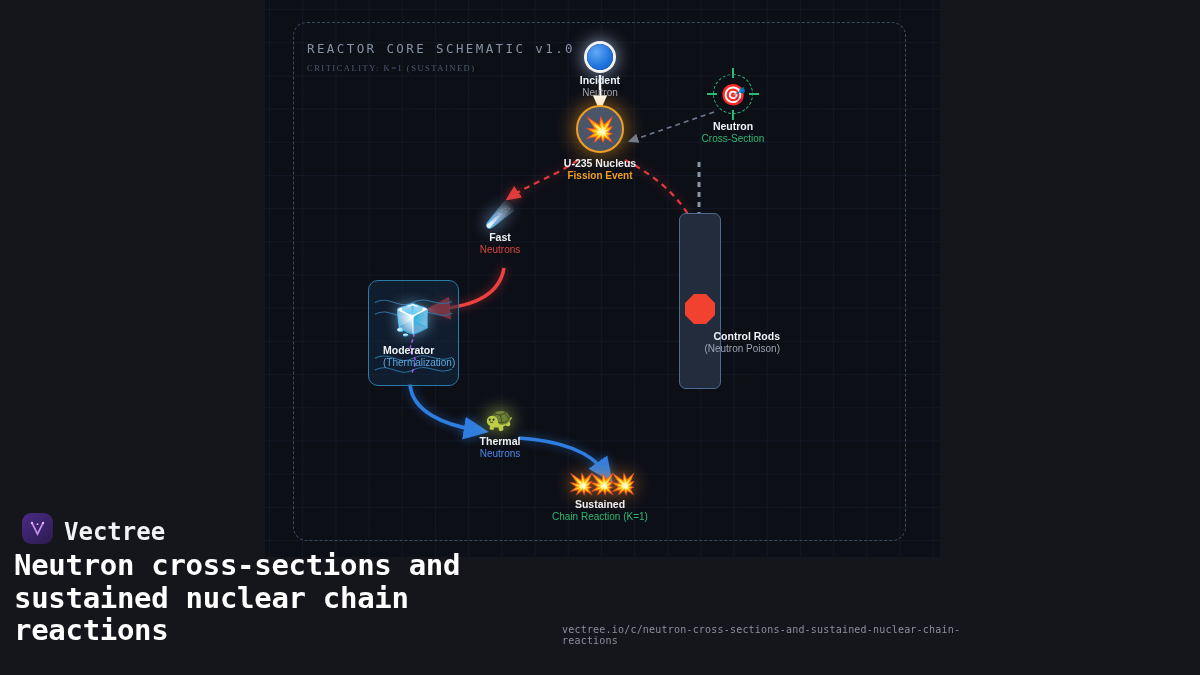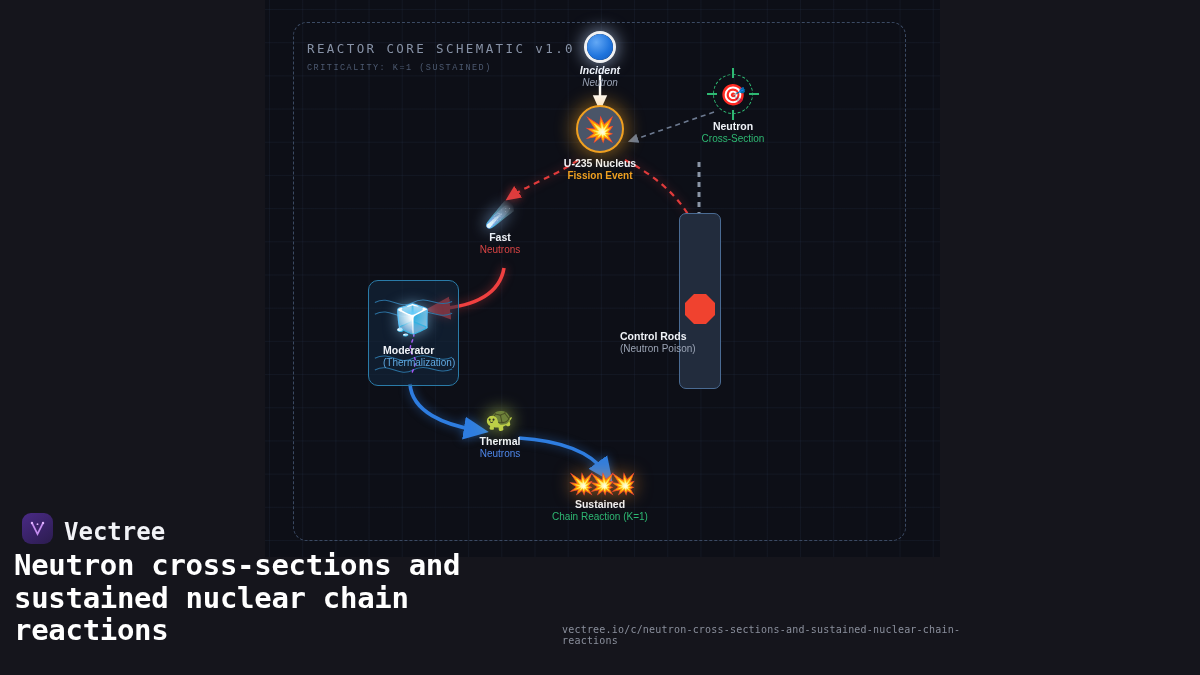--- a/index.html
+++ b/index.html
@@ -32,21 +32,21 @@
 
   
   .hdr-title {
     position: absolute; left: 307px; top: 41px;
     font-family: "DejaVu Sans Mono", monospace;
     font-size: 12.5px; letter-spacing: 2.4px;
     color: #8792a6;
   }
   .hdr-sub {
     position: absolute; left: 307px; top: 63px;
-    font-family: Liberation Mono, monospace;
+    font-family: Liberation Serif, serif;
     font-size: 8.5px; letter-spacing: 1.5px;
     color: #4c5costs;
     color: #4d5a71;
   }
 
   
   #edges { position: absolute; left: 0; top: 0; width: 1200px; height: 557px; overflow: visible; }
 
   
   .node { position: absolute; text-align: center; }
@@ -116,21 +116,21 @@
     position: absolute; left: 679px; top: 213px;
     width: 42px; height: 176px;
     border: 1.3px solid #4a6b93; border-radius: 7px;
     background: #222c3d;
   }
   #rods .oct {
     position: absolute; left: 50%; top: 80px; transform: translateX(-50%);
     width: 30px; height: 30px; background: #f0422f;
     clip-path: polygon(30% 0,70% 0,100% 30%,100% 70%,70% 100%,30% 100%,0 70%,0 30%);
   }
-  #rodlab { position: absolute; left: 620px; top: 326px; width: 160px; text-align: left; }
+  #rodlab { position: absolute; left: 620px; top: 326px; width: 160px; text-align: right; }
 
   
   #brandicon {
     position: absolute; left: 22px; top: 513px;
     width: 31px; height: 31px; border-radius: 9px;
     background: linear-gradient(145deg, #4a2a86 0%, #2b1c4e 100%);
     display: flex; align-items: center; justify-content: center;
   }
   #brandname {
     position: absolute; left: 64px; top: 518px;
@@ -189,21 +189,21 @@
 
     <path d="M699,162 L699,216" stroke="#8c97a8" stroke-width="3" fill="none" stroke-dasharray="5 5"></path>
 
     <path d="M504,268 C500,292 478,306 438,309" stroke="#f04040" stroke-width="3.6" fill="none" marker-end="url(#ared2)" style="filter:drop-shadow(0 0 5px rgba(240,64,64,.55))"></path>
 
     <path d="M410,384 C412,412 445,425 476,430" stroke="#2e7de0" stroke-width="3.6" fill="none" marker-end="url(#ablue)" style="filter:drop-shadow(0 0 5px rgba(46,125,224,.55))"></path>
 
     <path d="M519,438 C565,441 592,454 605,472" stroke="#2e7de0" stroke-width="3.6" fill="none" marker-end="url(#ablue)" style="filter:drop-shadow(0 0 5px rgba(46,125,224,.55))"></path>
   </svg>
 
-  <div class="node" style="left:560px; top:34px; width:80px;font-style:italic;">
+  <div class="node" style="left:560px; top:44px; width:80px;">
     <div class="glyph ball"></div>
     <div class="lab">Incident</div>
     <div class="sub grey">Neutron</div>
   </div>
 
   <div class="node" style="left:540px; top:105px; width:120px;">
     <div class="glyph nucleus">💥</div>
     <div class="lab">U-235 Nucleus</div>
     <div class="sub orange">Fission Event</div>
   </div>

